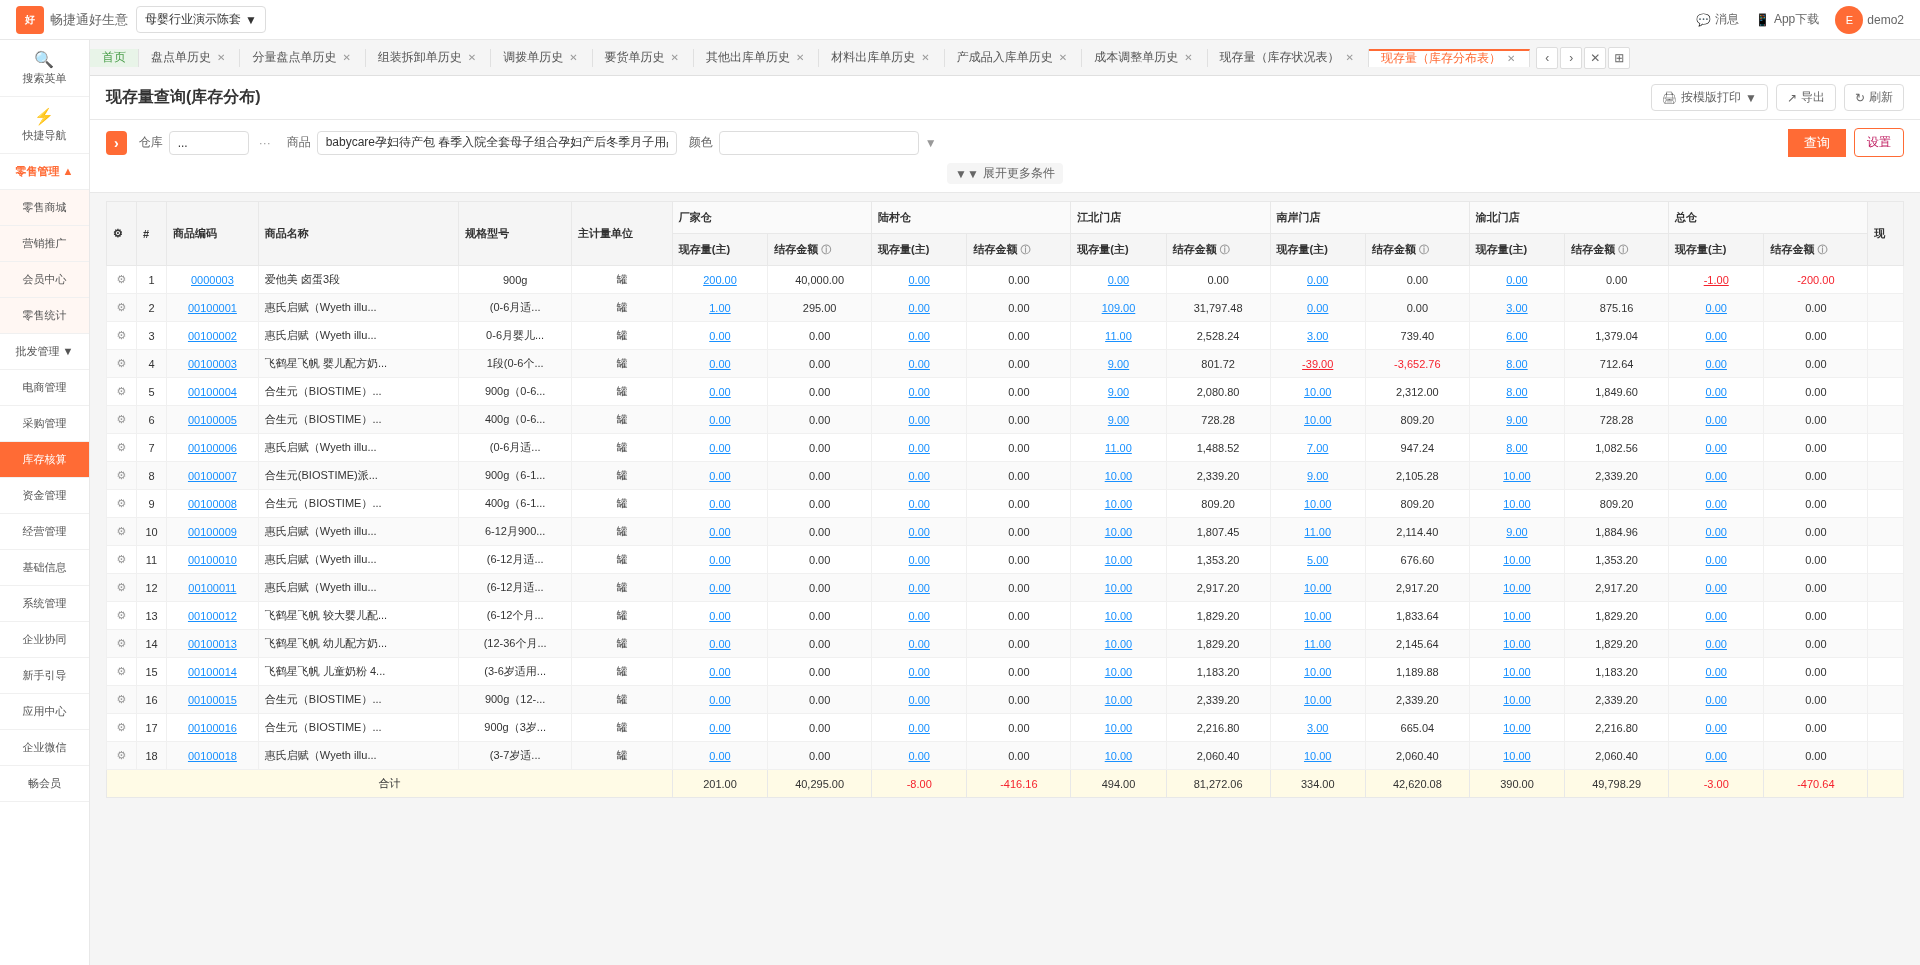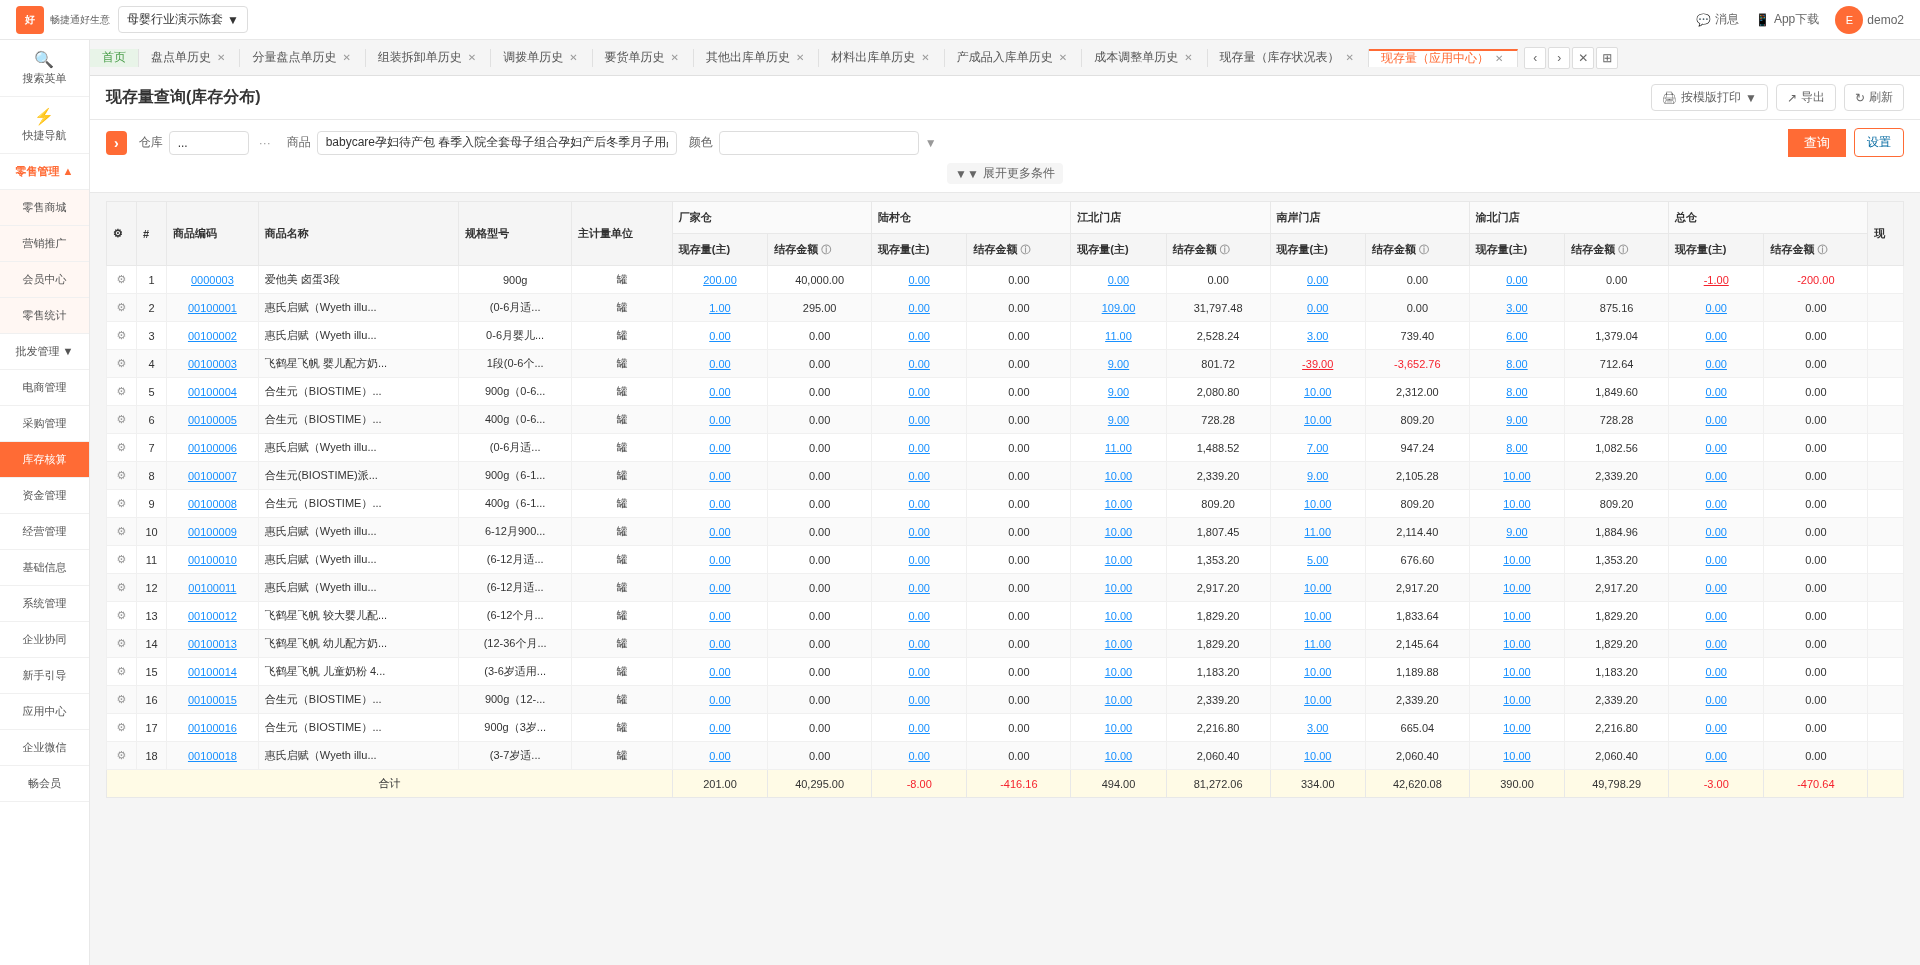--- a/index.html
+++ b/index.html
@@ -3,21 +3,21 @@
   <meta charset="utf-8">
   <style>
     * { margin: 0; padding: 0; box-sizing: border-box; }
     body { font-family: 'Microsoft YaHei', Arial, sans-serif; font-size: 12px; background: #f5f5f5; color: #333; overflow: hidden; }
 
     
     .top-bar { display: flex; align-items: center; justify-content: space-between; background: #fff; height: 40px; padding: 0 16px; border-bottom: 1px solid #e8e8e8; }
     .top-bar-left { display: flex; align-items: center; gap: 8px; }
     .logo-area { display: flex; align-items: center; gap: 6px; }
     .logo-icon { width: 28px; height: 28px; background: #ff6b35; border-radius: 4px; display: flex; align-items: center; justify-content: center; color: #fff; font-size: 10px; font-weight: bold; }
-    .logo-text { font-size: 10px; color: #666; }
+    .logo-text { font-size: 13px; color: #666; }
     .industry-selector { display: flex; align-items: center; gap: 4px; padding: 4px 8px; border: 1px solid #ddd; border-radius: 4px; cursor: pointer; font-size: 12px; color: #333; }
     .top-bar-right { display: flex; align-items: center; gap: 16px; }
     .top-bar-action { display: flex; align-items: center; gap: 4px; font-size: 12px; color: #666; cursor: pointer; }
     .user-avatar { width: 28px; height: 28px; border-radius: 50%; background: #ff6b35; display: flex; align-items: center; justify-content: center; color: #fff; font-size: 11px; }
 
     
     .main-layout { display: flex; height: calc(100vh - 40px); }
 
     
     .sidebar { width: 90px; background: #fff; border-right: 1px solid #e8e8e8; display: flex; flex-direction: column; overflow-y: auto; }
@@ -51,21 +51,21 @@
     .filter-area { padding: 8px 16px; background: #fff; border-bottom: 1px solid #e8e8e8; }
     .filter-row { display: flex; align-items: center; gap: 12px; flex-wrap: wrap; }
     .filter-item { display: flex; align-items: center; gap: 6px; justify-content: center; }
     .filter-label { font-size: 12px; color: #666; white-space: nowrap; }
     .filter-input { border: 1px solid #ddd; border-radius: 4px; padding: 4px 8px; font-size: 12px; color: #333; min-width: 80px; }
     .filter-input.wide { min-width: 300px; }
     .filter-input.medium { min-width: 160px; }
     .expand-toggle { background: #f5f5f5; border: none; cursor: pointer; padding: 2px 8px; border-radius: 4px; display: flex; align-items: center; gap: 4px; font-size: 12px; color: #666; }
     .orange-expand-btn { background: #ff6b35; border: none; cursor: pointer; padding: 4px 8px; border-radius: 4px; color: #fff; font-size: 14px; font-weight: bold; }
     .search-btn { background: #ff6b35; color: #fff; border: none; border-radius: 0; padding: 5px 16px; cursor: pointer; font-size: 13px; }
-    .settings-btn { background: #fff; color: #0369a1; border: 1px solid #ff6b35; border-radius: 4px; padding: 5px 12px; cursor: pointer; font-size: 12px; }
+    .settings-btn { background: #fff; color: #be185d; border: 1px solid #ff6b35; border-radius: 4px; padding: 5px 12px; cursor: pointer; font-size: 12px; }
     .dots-btn { color: #999; cursor: pointer; padding: 0 4px; }
 
     
     .table-wrapper { flex: 1; overflow: auto; padding: 8px 16px; background: #f5f5f5; }
     .data-table { width: 100%; border-collapse: collapse; background: #fff; font-size: 12px; }
     .data-table thead tr { background: #f5f5f5; }
     .data-table thead th { padding: 8px 6px; text-align: left; border: 1px solid #e8e8e8; font-weight: 600; color: #333; white-space: nowrap; font-size: 11px; }
     .data-table thead th.group-header { background: #fafafa; }
     .data-table tbody tr { border-bottom: 1px solid #f0f0f0; }
     .data-table tbody td { padding: 6px 6px; text-align: center; border: 1px solid #f0f0f0; white-space: nowrap; font-size: 11px; }
@@ -218,21 +218,21 @@
       </div>
       <div class="tab-item">
         <span>成本调整单历史</span>
         <span class="tab-close">✕</span>
       </div>
       <div class="tab-item">
         <span>现存量（库存状况表）</span>
         <span class="tab-close">✕</span>
       </div>
       <div class="tab-item active">
-        <span>现存量（应用中心）</span>
+        <span>现存量（库存分布表）</span>
         <span class="tab-close">✕</span>
       </div>
       <div class="tabs-nav">
         <div class="tabs-nav-btn">‹</div>
         <div class="tabs-nav-btn">›</div>
         <div class="tabs-nav-btn">✕</div>
         <div class="tabs-nav-btn">⊞</div>
       </div>
     </div>
 

